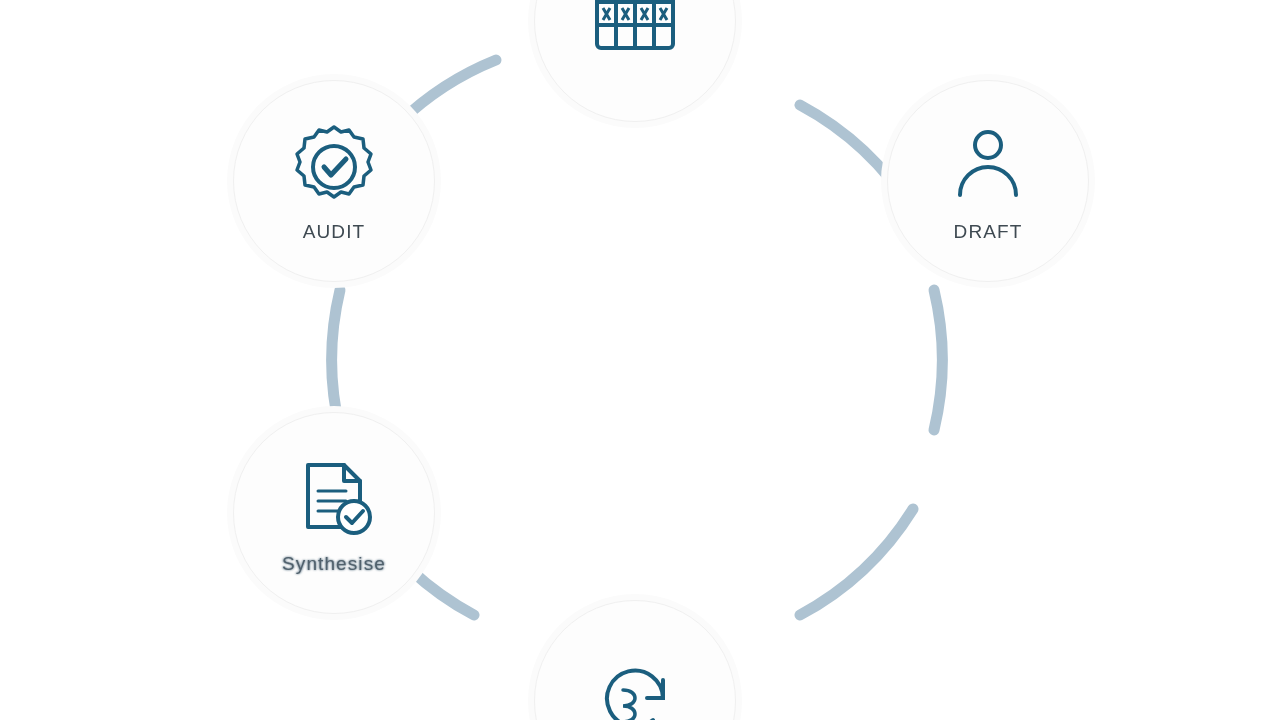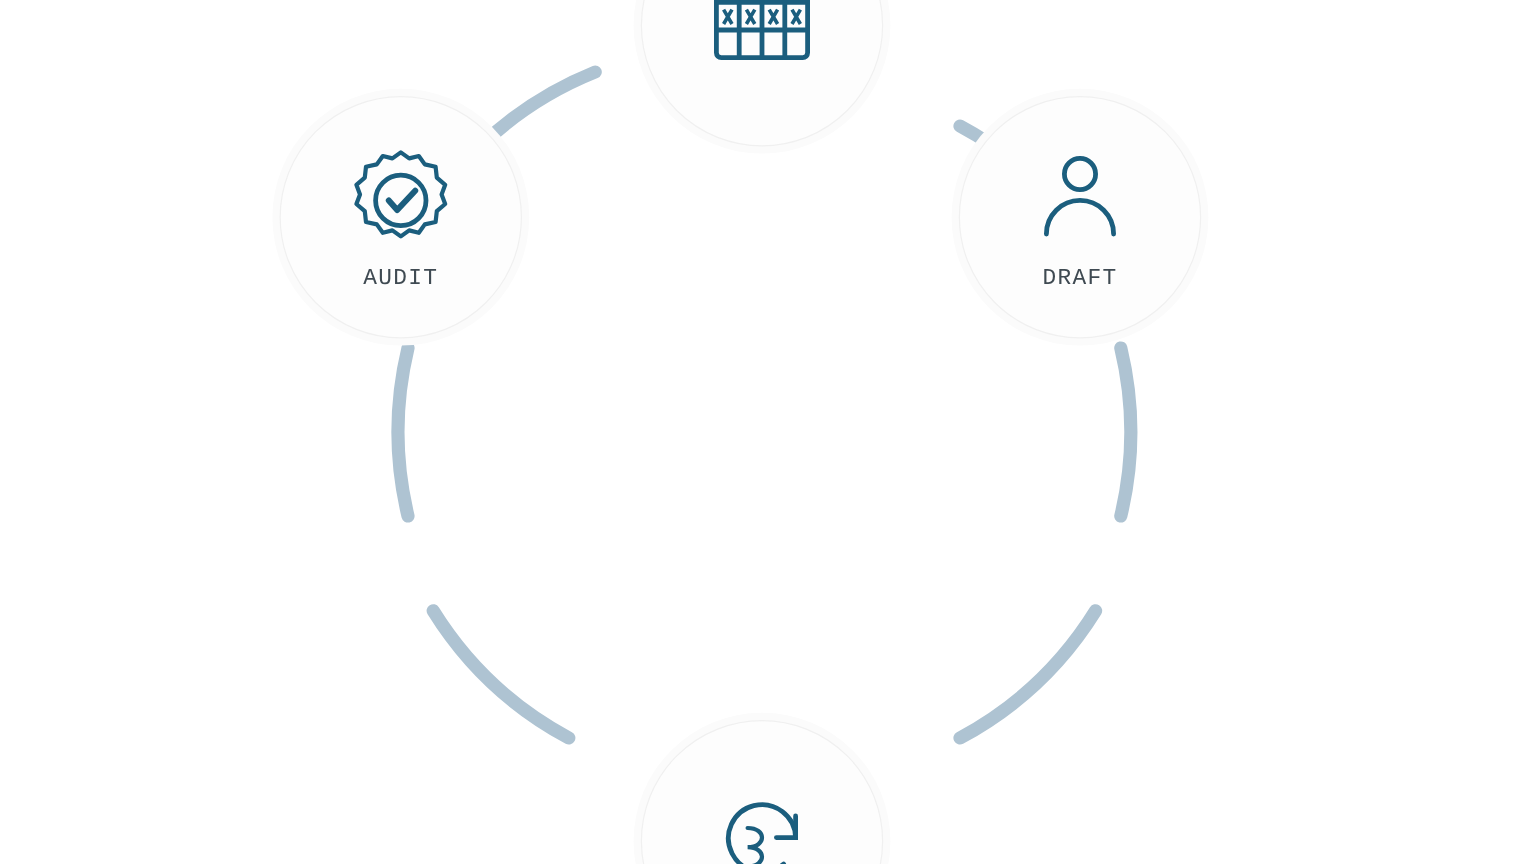--- a/index.html
+++ b/index.html
@@ -40,35 +40,35 @@
   .node .glyph {
     width: 96px;
     height: 96px;
     display: block;
   }
   .node .label {
     margin-top: 6px;
     font-size: 19px;
     letter-spacing: 1.1px;
     color: #3f4a52;
-    font-family: Liberation Mono, monospace;
+    font-family: Liberation Sans, sans-serif;
     text-align: center;
     white-space: nowrap;
   }
   .node.blurry .label {
     color: #51616c;
     text-shadow: 0 0 2px rgba(120,140,155,0.85), 1px 0 2px rgba(120,140,155,0.55), -1px 0 2px rgba(120,140,155,0.55);
     filter: blur(0.4px);
   }
   .node.soft {
     filter: blur(0.3px);
   }
   
   #node-plan   { left: 634px; top: 20px;  }
-  #node-draft  { left: 899px; top: 180px; }
+  #node-draft  { left: 987px; top: 180px; }
   #node-test   { left: 941px; top: 512px; }
   #node-deploy { left: 634px; top: 700px; }
   #node-synth  { left: 333px; top: 512px; }
   #node-audit  { left: 333px; top: 180px; }
 </style>
 </head>
 <body>
 
 <div id="stage">
 
@@ -117,20 +117,34 @@
     <span class="glyph">
       <svg viewBox="0 0 96 96" width="96" height="96" fill="none" stroke="#1b5e7e" stroke-width="4" stroke-linecap="round">
         <path d="M76 48 A 28 28 0 1 0 66 70"></path>
         <path d="M76 30 L76 48 L60 48"></path>
         <path d="M36 40 C 52 40, 52 56, 36 56 C 52 56, 52 72, 36 72" stroke-width="3.5"></path>
       </svg>
     </span>
     <span class="label"></span>
   </div>
 
+  <div class="node blurry" id="node-synth">
+    <span class="glyph">
+      <svg viewBox="0 0 96 96" width="96" height="96" fill="none" stroke="#1b5e7e" stroke-width="4" stroke-linejoin="round" stroke-linecap="round">
+        <path d="M22 14 L58 14 L74 30 L74 76 L22 76 Z"></path>
+        <path d="M58 14 L58 30 L74 30"></path>
+        <line x1="32" y1="40" x2="60" y2="40" stroke-width="3"></line>
+        <line x1="32" y1="50" x2="60" y2="50" stroke-width="3"></line>
+        <line x1="32" y1="60" x2="52" y2="60" stroke-width="3"></line>
+        <circle cx="68" cy="66" r="16" fill="#ffffff"></circle>
+        <path d="M60 66 L66 72 L77 60"></path>
+      </svg>
+    </span>
+    <span class="label">Synthesise</span>
+  </div>
 
   <div class="node" id="node-audit">
     <span class="glyph">
       <svg viewBox="0 0 96 96" width="96" height="96" fill="none" stroke="#1b5e7e" stroke-width="4" stroke-linejoin="round" stroke-linecap="round">
         <path d="M48 8 l7 5 8 -2 5 7 9 2 1 9 7 6 -3 8 3 8 -7 6 -1 9 -9 2 -5 7 -8 -2 -7 5 -7 -5 -8 2 -5 -7 -9 -2 -1 -9 -7 -6 3 -8 -3 -8 7 -6 1 -9 9 -2 5 -7 8 2 z" stroke-width="3.5"></path>
         <circle cx="48" cy="48" r="21"></circle>
         <path d="M38 48 L45 56 L60 40" stroke-width="5"></path>
       </svg>
     </span>
     <span class="label">AUDIT</span>

